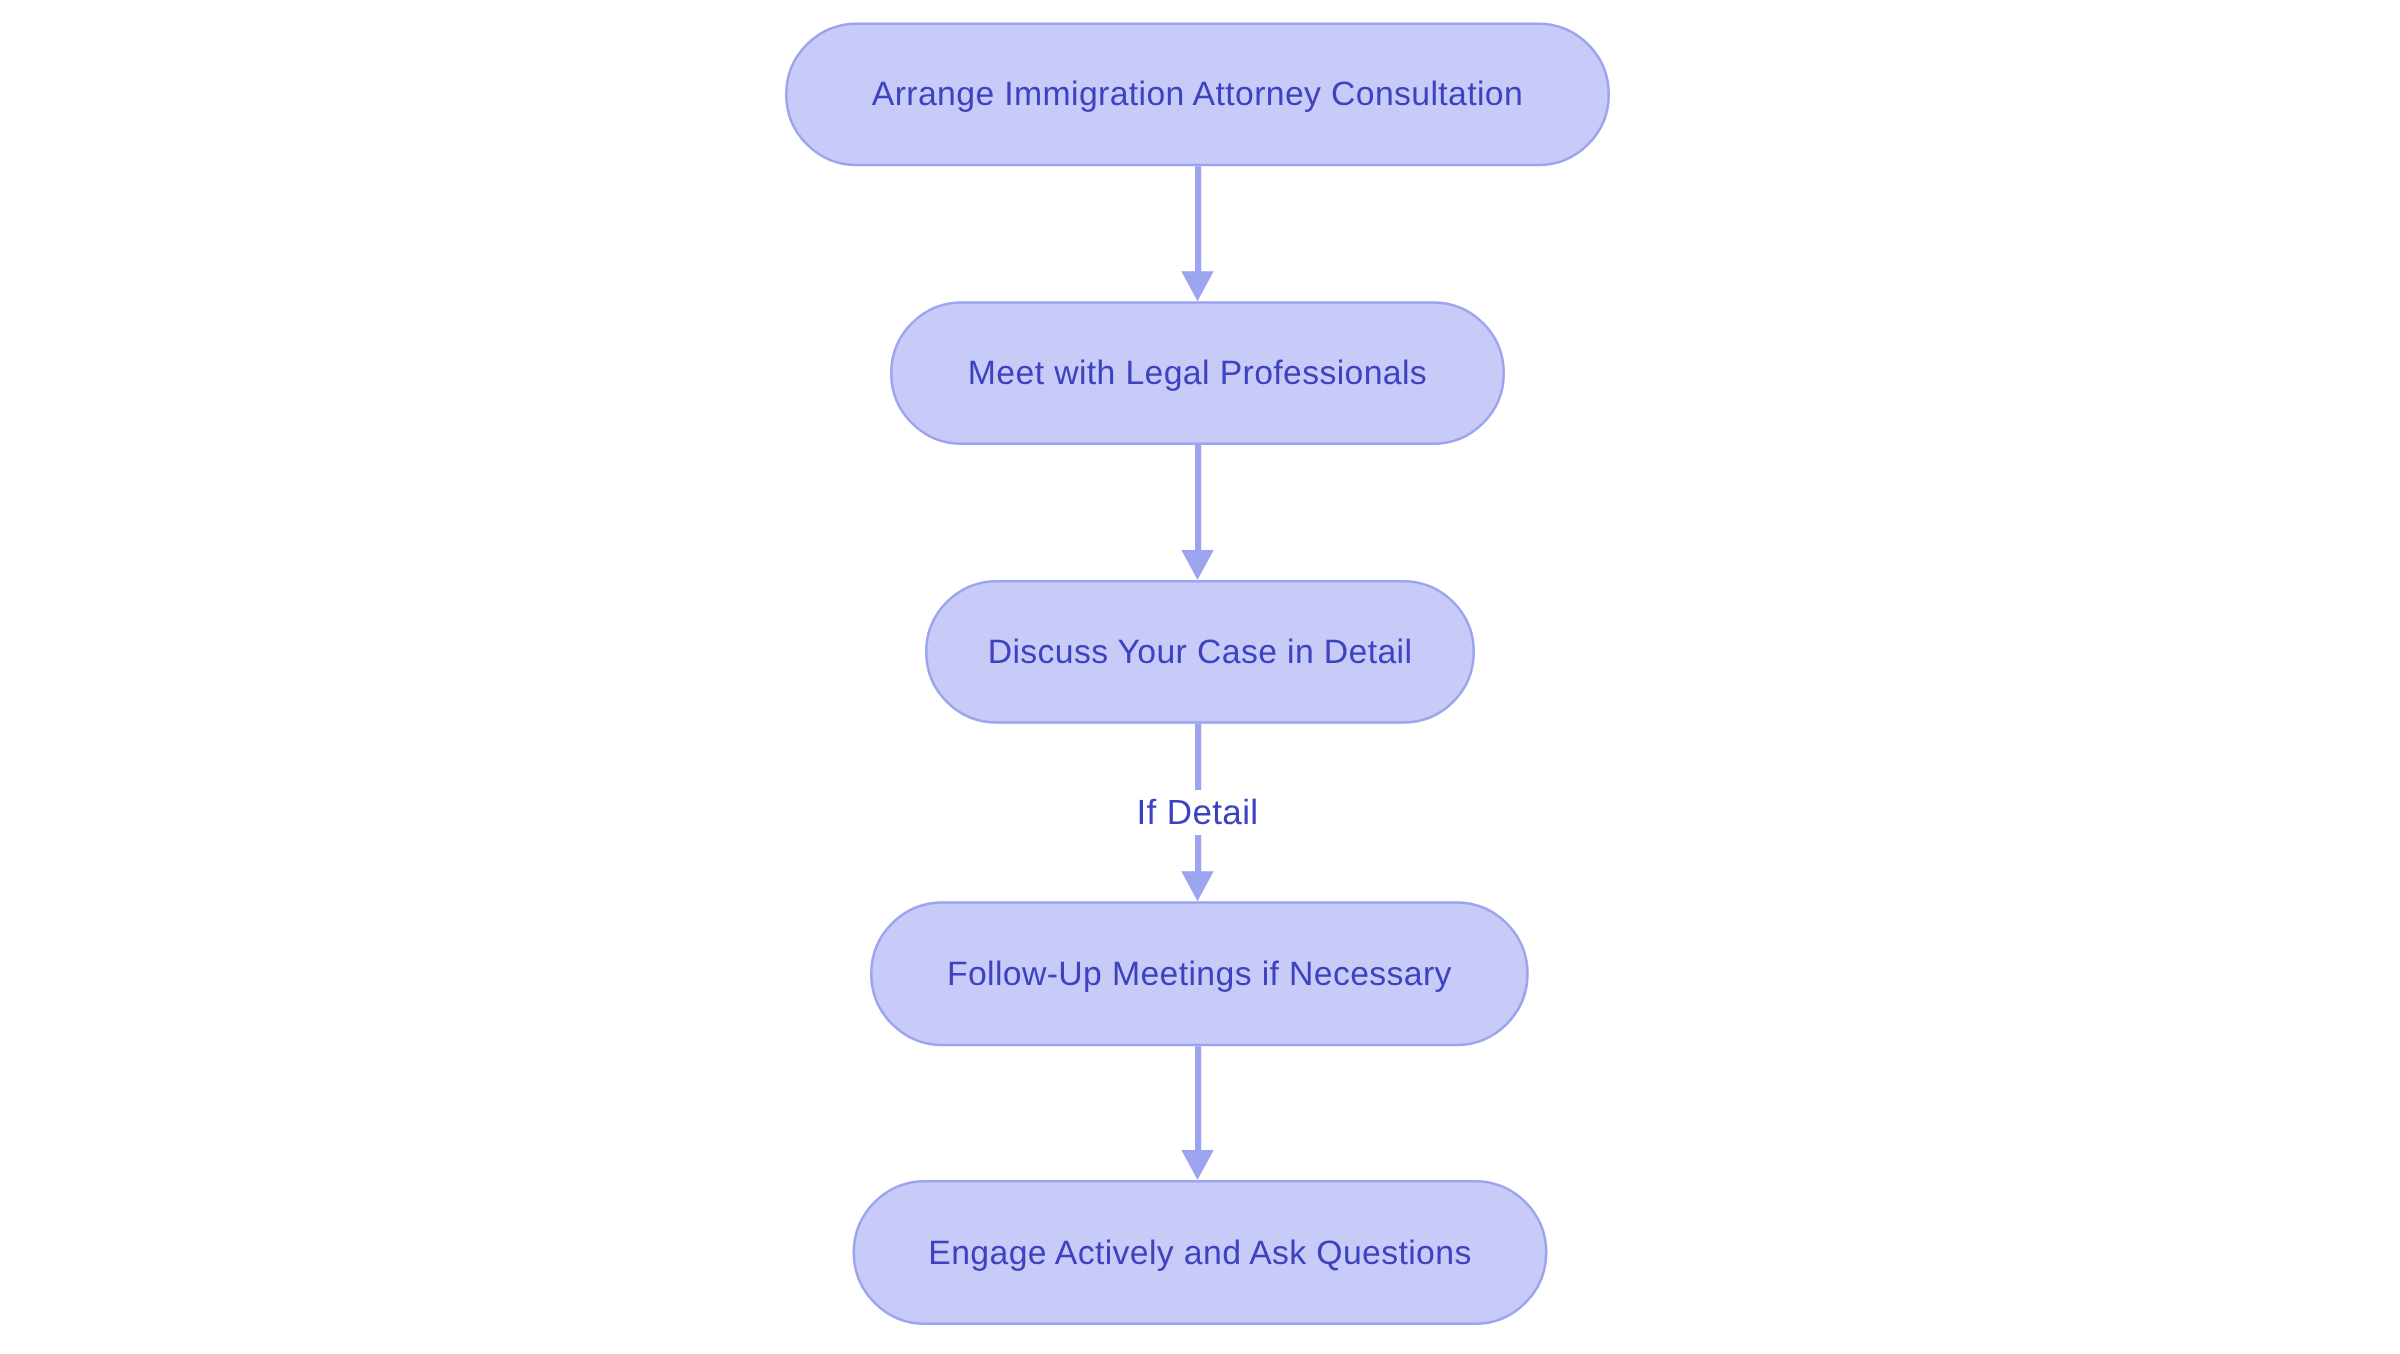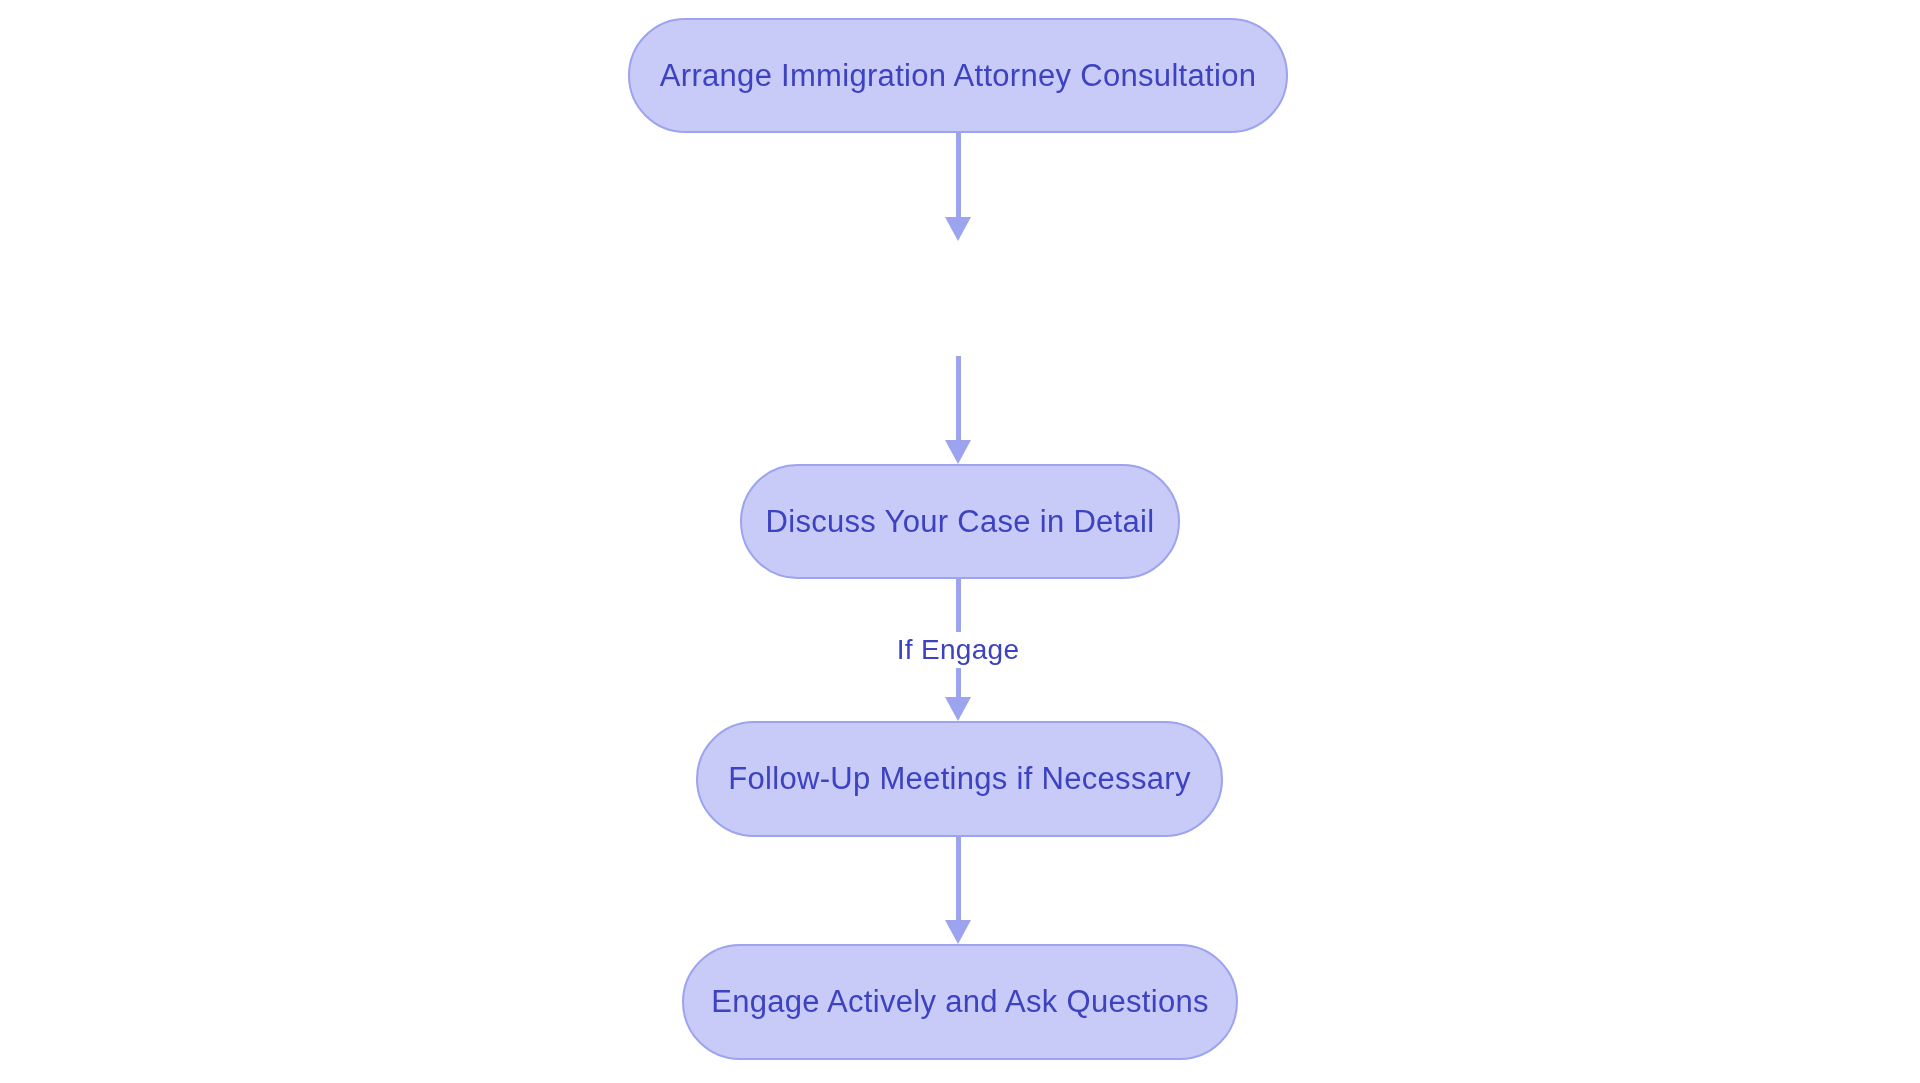--- a/index.html
+++ b/index.html
@@ -21,21 +21,21 @@
     background: #c8caf8;
     border: 2px solid #9ca3ef;
     border-radius: 58px;
     display: flex;
     align-items: center;
     justify-content: center;
     text-align: center;
   }
   .node-label {
     color: #3c42c0;
-    font-size: 31px;
+    font-size: 27px;
     letter-spacing: 0.3px;
     white-space: nowrap;
   }
   .edge {
     position: absolute;
     width: 26px;
     left: 945px;
   }
   .edge-line {
     position: absolute;
@@ -81,20 +81,23 @@
 </style>
 </head>
 <body>
 
 <div class="canvas">
 
   <div class="node" id="node-0">
     <span class="node-label">Arrange Immigration Attorney Consultation</span>
   </div>
 
+  <div class="node" id="node-1">
+    <span class="node-label">Meet with Legal Professionals</span>
+  </div>
 
   <div class="node" id="node-2">
     <span class="node-label">Discuss Your Case in Detail</span>
   </div>
 
   <div class="node" id="node-4">
     <span class="node-label">Engage Actively and Ask Questions</span>
   </div>
 
   <div class="node" id="node-3">
@@ -114,15 +117,15 @@
   <div class="edge" id="edge-2">
     <div class="edge-line"></div>
     <div class="edge-arrowhead"></div>
   </div>
 
   <div class="edge" id="edge-3">
     <div class="edge-line"></div>
     <div class="edge-arrowhead"></div>
   </div>
 
-  <div class="edge-label">If Engage</div>
+  <div class="edge-label">If Detail</div>
 
 </div>
 
 </body></html>

